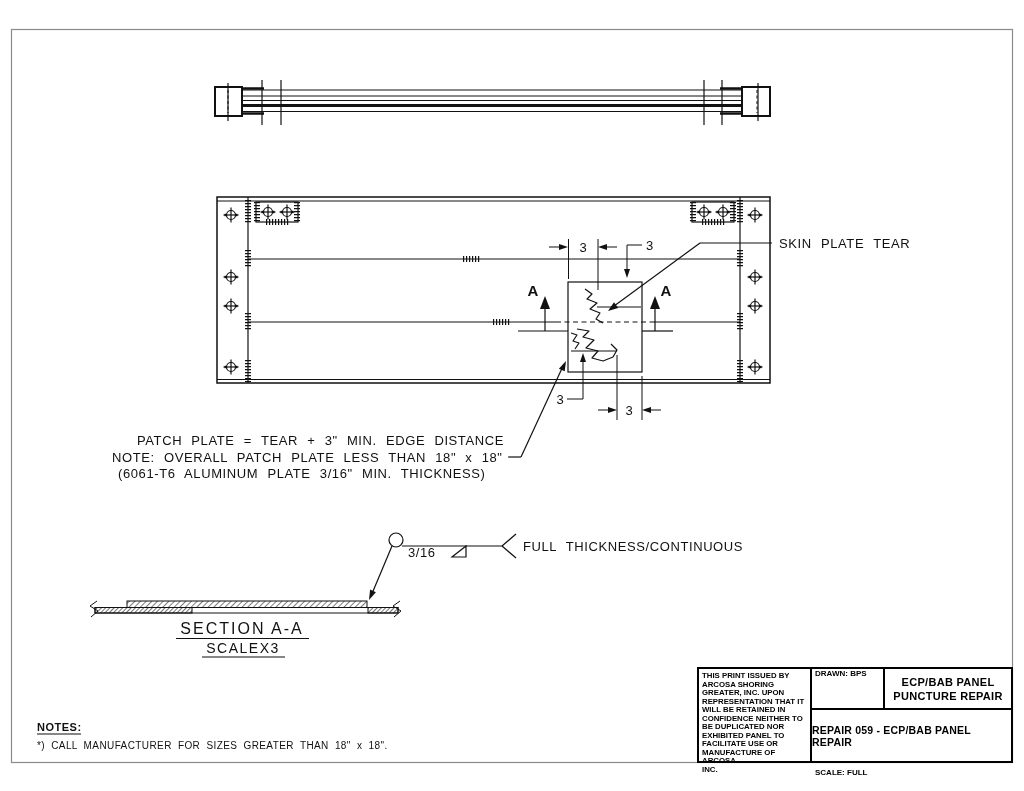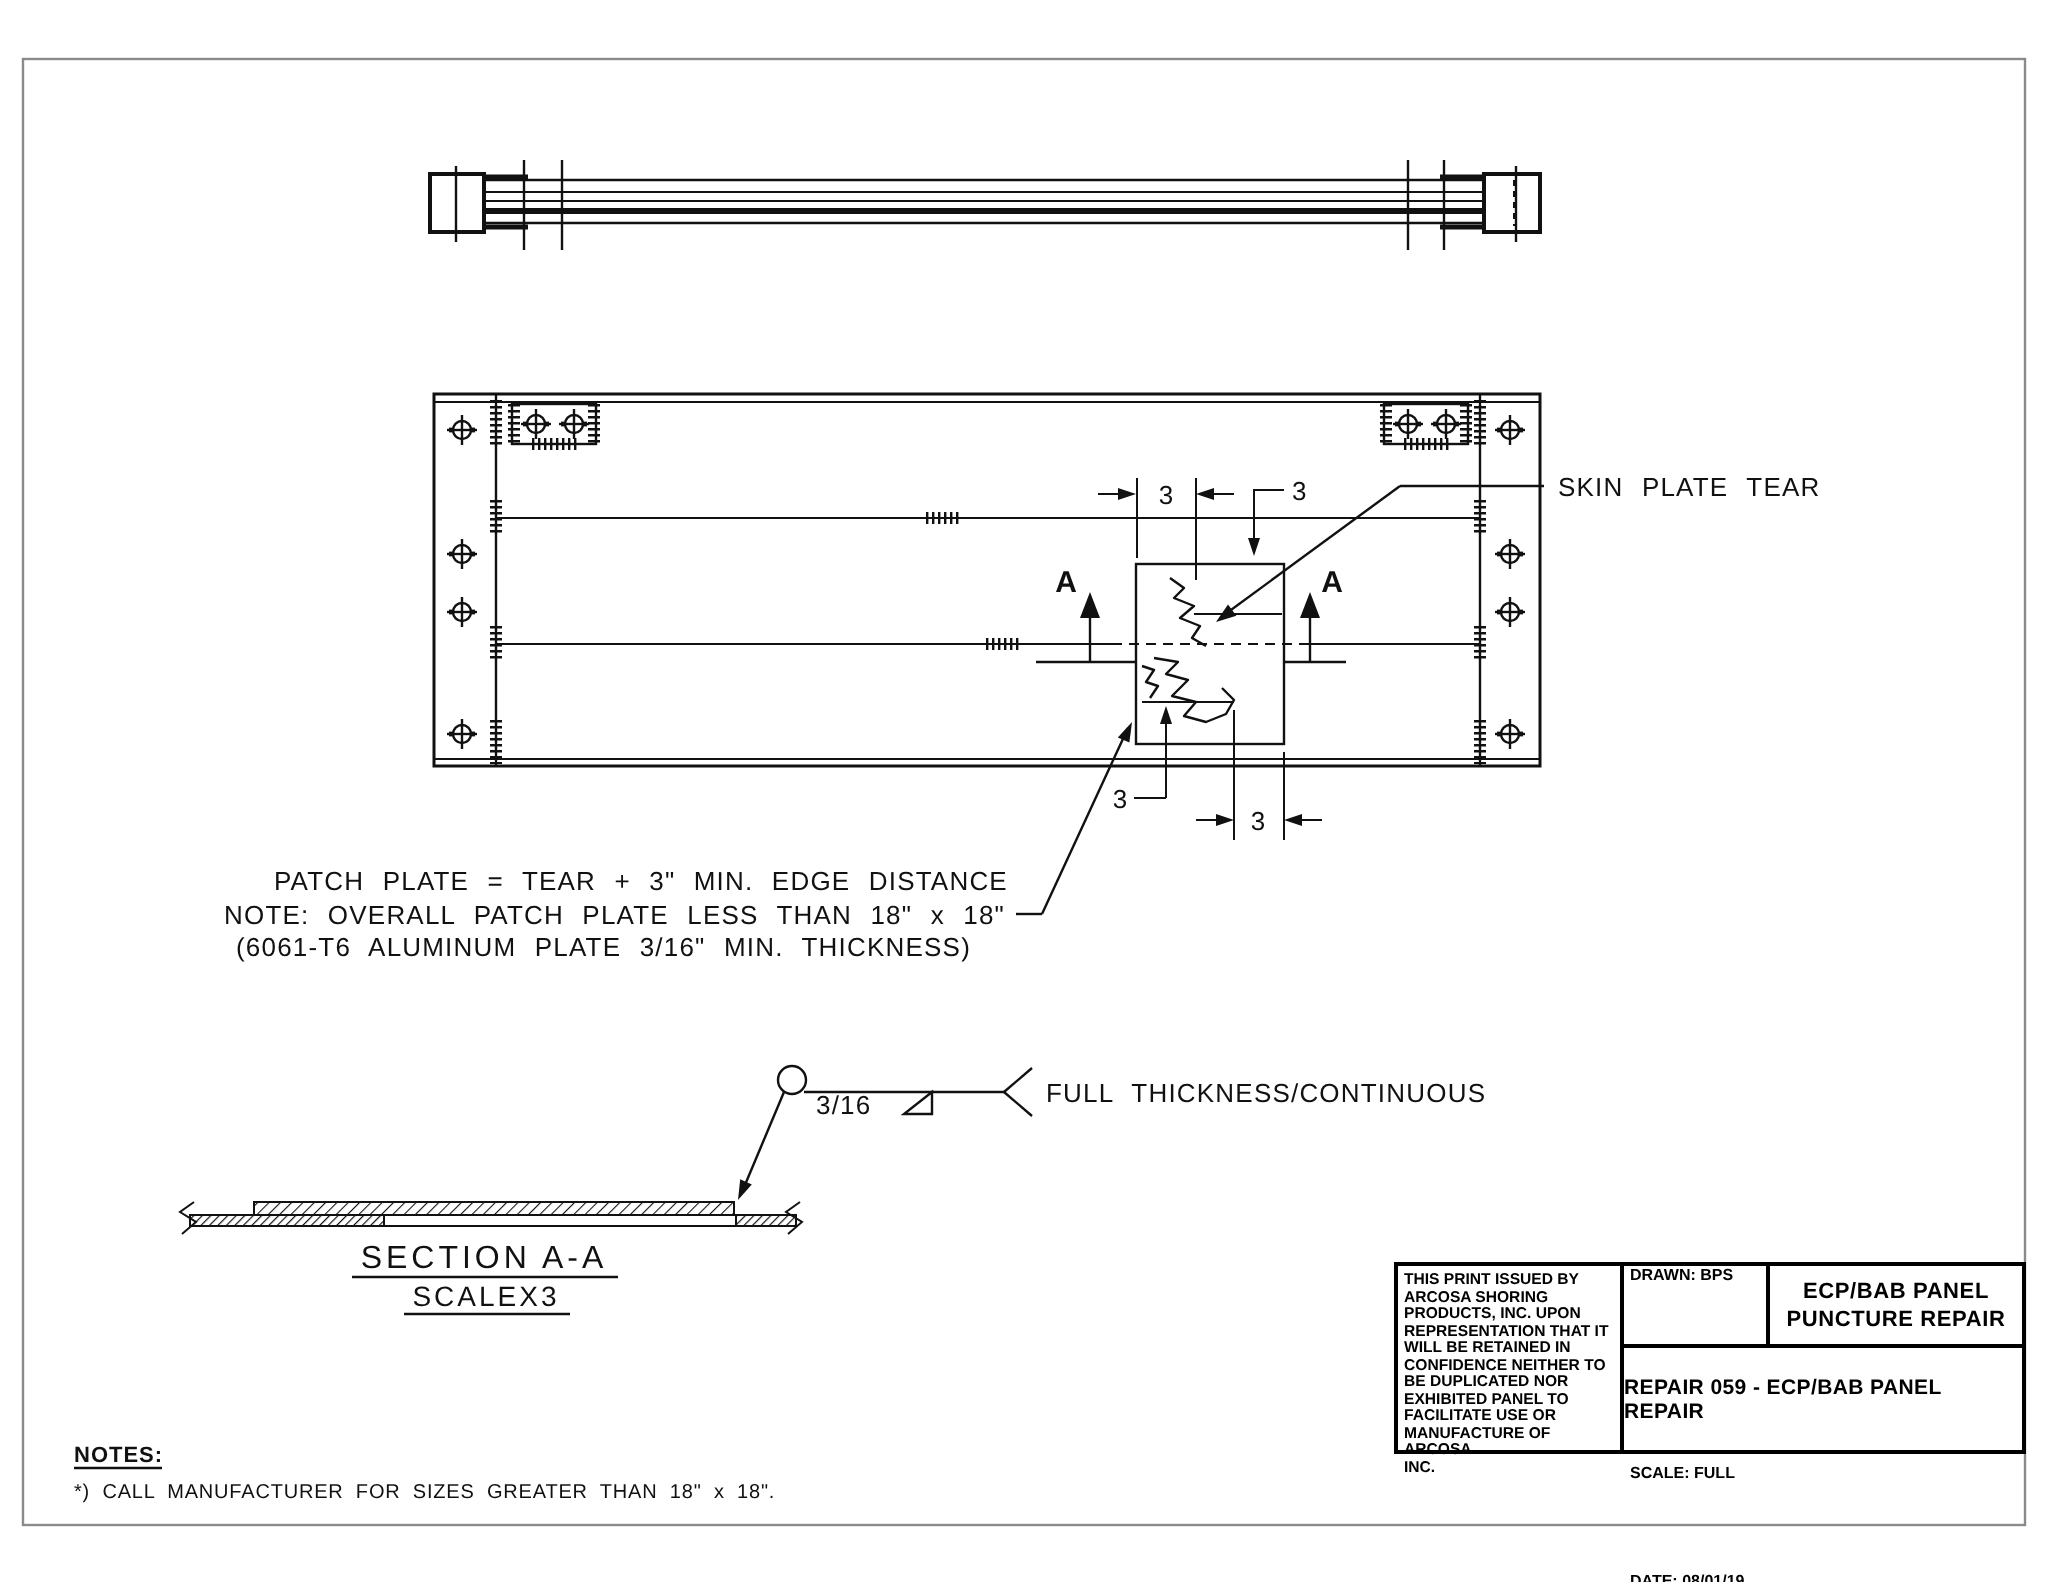--- a/index.html
+++ b/index.html
@@ -15,21 +15,21 @@
   .sect-scale{font-size:14px;letter-spacing:1.5px;}
   .notes-h{font-size:11px;font-weight:bold;letter-spacing:0.5px;}
   .ln{stroke:#111;stroke-width:1.2;fill:none;}
   .ln-thin{stroke:#111;stroke-width:1;fill:none;}
   .ln-thick{stroke:#111;stroke-width:2;fill:none;}
   .weld{stroke:#111;stroke-width:6;stroke-dasharray:1.2 1.8;fill:none;}
   .dash{stroke:#111;stroke-width:1.1;stroke-dasharray:5 3.5;fill:none;}
   .hid{stroke:#111;stroke-width:1;stroke-dasharray:3 2.5;fill:none;}
   .arr{fill:#111;stroke:none;}
   
-  .tb{position:absolute;left:697px;top:631px;width:316px;height:96px;border:2px solid #000;
+  .tb{position:absolute;left:697px;top:667px;width:316px;height:96px;border:2px solid #000;
       box-sizing:border-box;display:flex;background:#fff;color:#000;}
   .tb-left{width:113px;border-right:2px solid #000;box-sizing:border-box;padding:3px 2px 0 3px;
            font-size:7.8px;font-weight:bold;line-height:8.5px;letter-spacing:0;}
   .tb-right{flex:1;display:flex;flex-direction:column;}
   .tb-logo{height:36px;border-bottom:2px solid #000;box-sizing:border-box;text-align:center;overflow:hidden;}
   .tb-logo-main{font-size:28px;font-weight:900;line-height:24px;letter-spacing:1px;transform:scaleY(1.05);}
   .tb-logo-sub{font-size:12px;font-weight:bold;letter-spacing:1px;line-height:11px;}
   .tb-mid{height:41px;border-bottom:2px solid #000;box-sizing:border-box;display:flex;}
   .tb-mid-left{width:73px;border-right:2px solid #000;box-sizing:border-box;padding:0 0 2px 3px;
                font-size:8px;font-weight:bold;display:flex;flex-direction:column;gap:45px;}
@@ -222,21 +222,21 @@
     <text x="37" y="731" class="notes-h">NOTES:</text>
     <line x1="37" y1="734" x2="81" y2="734" class="ln"></line>
     <text x="37" y="749" class="cad-sm">*) CALL MANUFACTURER FOR SIZES GREATER THAN 18" x 18".</text>
   </g>
 </svg>
 
 <div class="tb">
   <div class="tb-left">
     <div>THIS PRINT ISSUED BY</div>
     <div>ARCOSA SHORING</div>
-    <div>PRODUCTS, INC. UPON</div>
+    <div>GREATER, INC. UPON</div>
     <div>REPRESENTATION THAT IT</div>
     <div>WILL BE RETAINED IN</div>
     <div>CONFIDENCE NEITHER TO</div>
     <div>BE DUPLICATED NOR</div>
     <div>EXHIBITED PANEL TO</div>
     <div>FACILITATE USE OR</div>
     <div>MANUFACTURE OF ARCOSA</div>
     <div>INC.</div>
   </div>
   <div class="tb-right">

